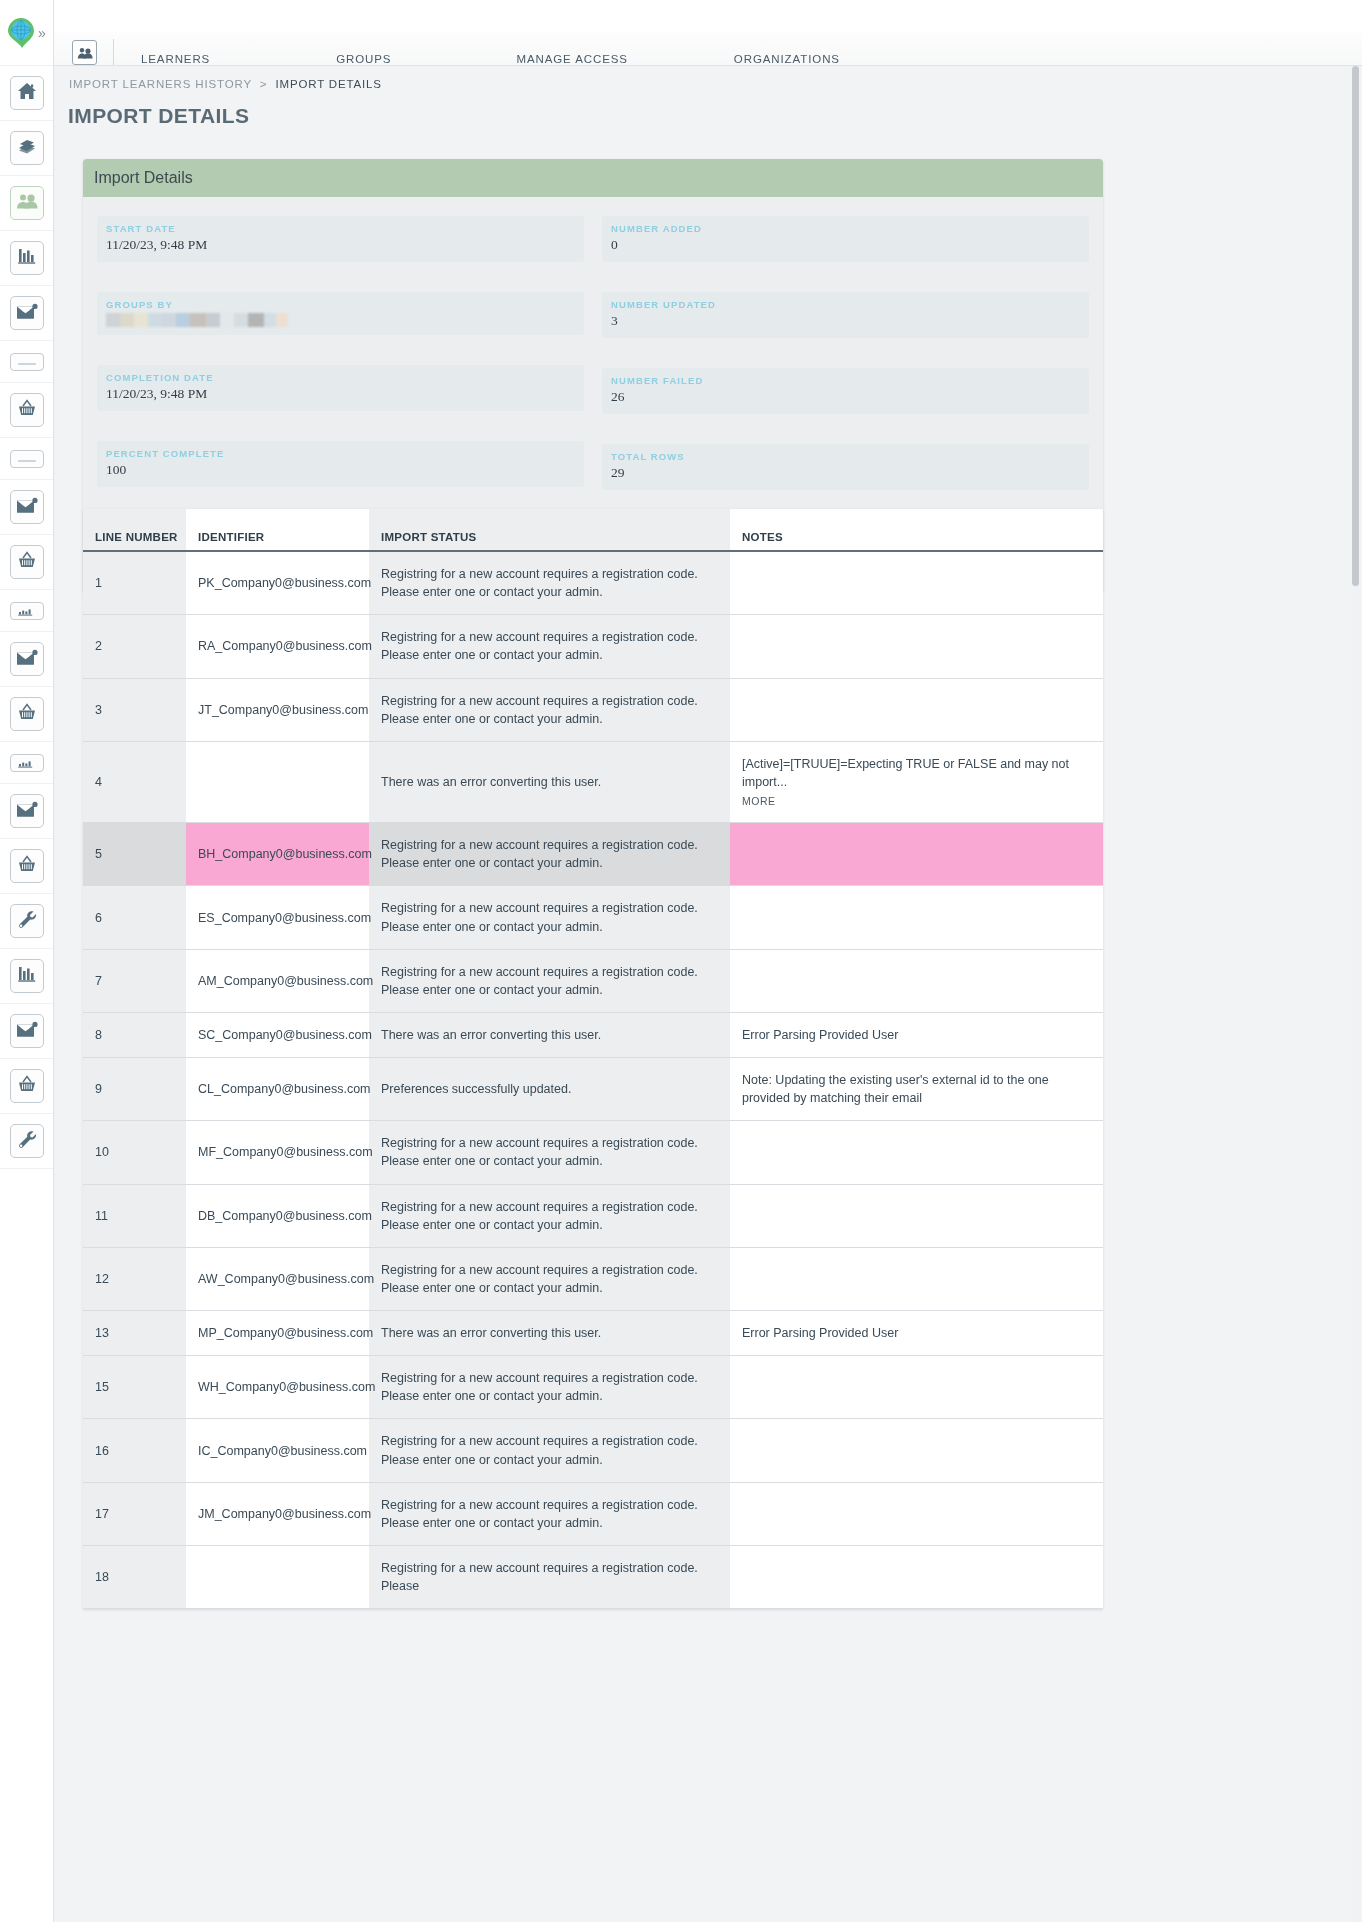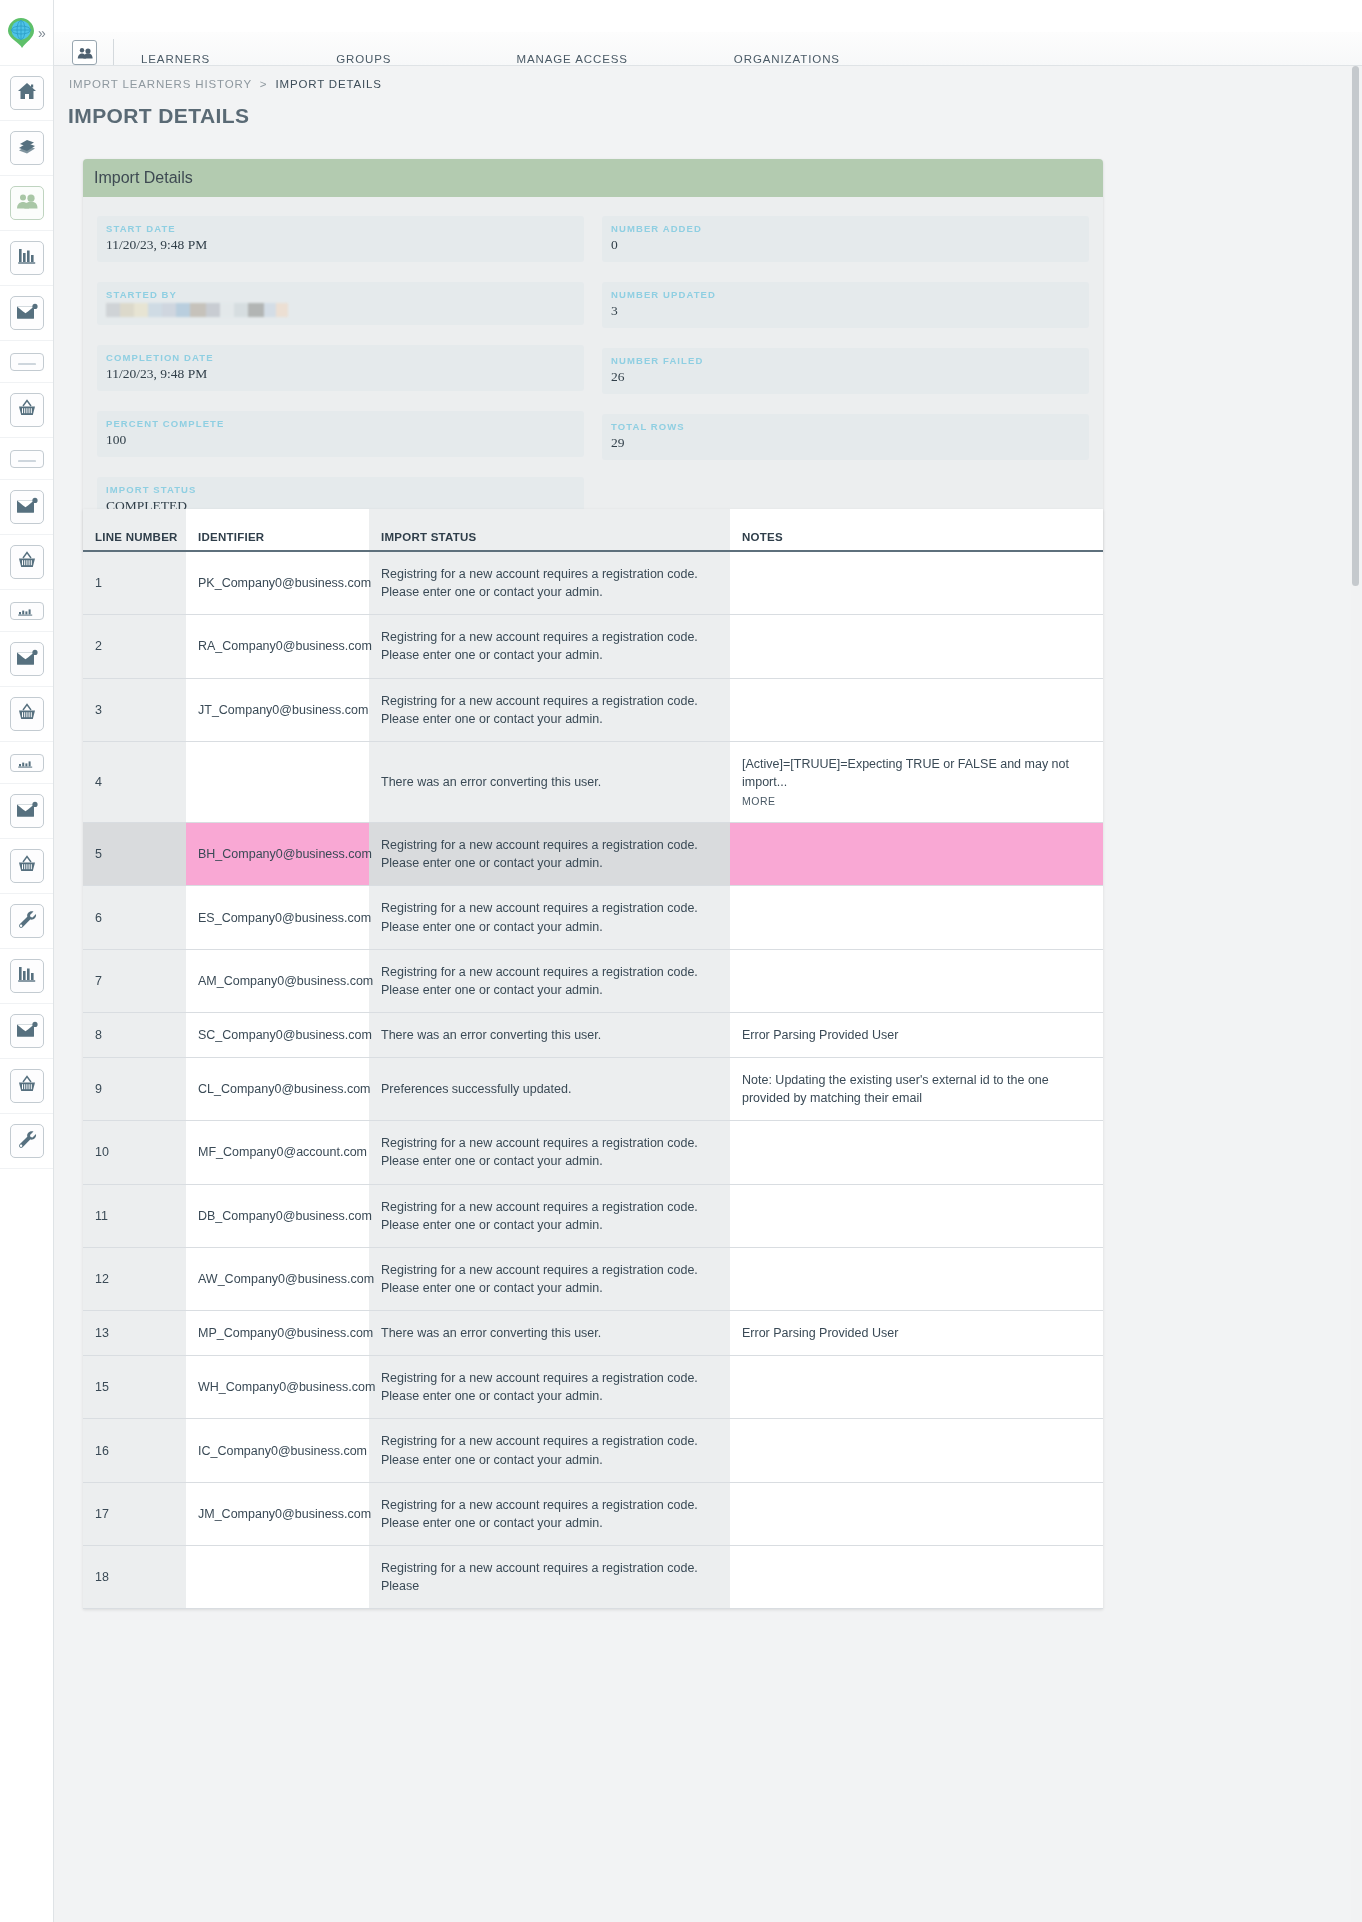--- a/index.html
+++ b/index.html
@@ -182,21 +182,21 @@
     align-items: center;
     padding-left: 11px;
     font-size: 16px;
     color: #3e4a52;
   }
   .card-body {
     display: flex;
     padding: 19px 14px 30px 14px;
     gap: 18px;
   }
-  .col { flex: 1; display: flex; flex-direction: column; gap: 20px; }
+  .col { flex: 1; display: flex; flex-direction: column; gap: 30px; }
   .field {
     background: #e5eaec;
     border-radius: 3px;
     padding: 7px 9px 8px 9px;
     min-height: 41px;
   }
   .field-label {
     font-size: 9.5px;
     letter-spacing: 1.1px;
     color: #8fcfe2;
@@ -587,21 +587,21 @@
 
       <div class="card">
         <div class="card-header">Import Details</div>
         <div class="card-body">
           <div class="col left" id="left-fields">
               <div class="field">
                 <div class="field-label">START DATE</div>
                 <div class="field-value">11/20/23, 9:48 PM</div>
               </div>
               <div class="field">
-                <div class="field-label">STARTED BY</div>
+                <div class="field-label">GROUPS BY</div>
                 <div class="redacted"></div>
               </div>
               <div class="field">
                 <div class="field-label">COMPLETION DATE</div>
                 <div class="field-value">11/20/23, 9:48 PM</div>
               </div>
               <div class="field">
                 <div class="field-label">PERCENT COMPLETE</div>
                 <div class="field-value">100</div>
               </div>
@@ -716,21 +716,21 @@
               <tr>
                 <td class="shade">9</td>
                 <td class="plain">CL_Company0@business.com</td>
                 <td class="shade">Preferences successfully updated.</td>
                 <td class="plain">
                   <span class="note-trunc">Note: Updating the existing user's external id to the one provided by matching their email</span>
                 </td>
               </tr>
               <tr>
                 <td class="shade">10</td>
-                <td class="plain">MF_Company0@account.com</td>
+                <td class="plain">MF_Company0@business.com</td>
                 <td class="shade">Registring for a new account requires a registration code. Please enter one or contact your admin.</td>
                 <td class="plain">
                   <span class="note-trunc"></span>
                 </td>
               </tr>
               <tr>
                 <td class="shade">11</td>
                 <td class="plain">DB_Company0@business.com</td>
                 <td class="shade">Registring for a new account requires a registration code. Please enter one or contact your admin.</td>
                 <td class="plain">

